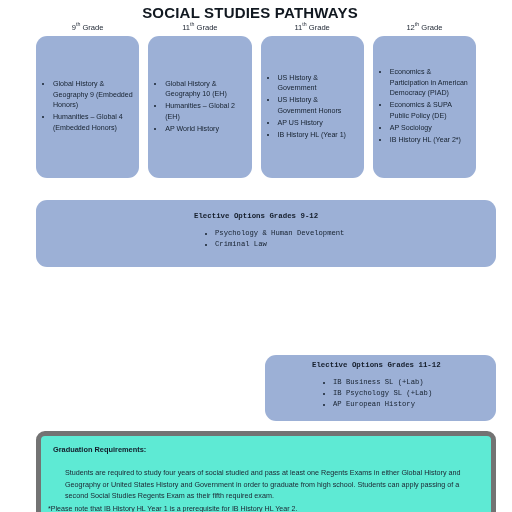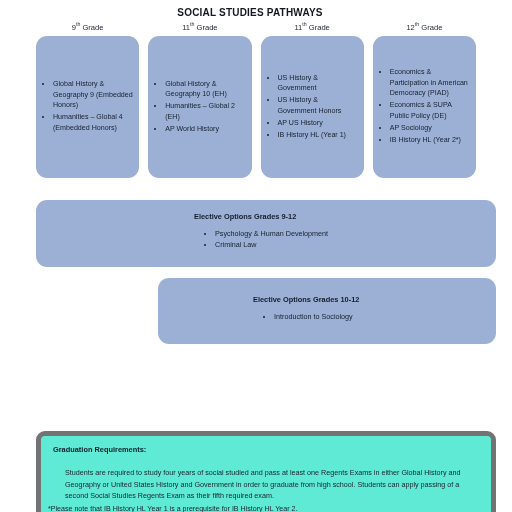--- a/index.html
+++ b/index.html
@@ -20,21 +20,21 @@
   .page {
     width: 512px;
     height: 512px;
     padding: 0;
     position: relative;
   }
 
   
   .title {
     text-align: center;
-    font-size: 10px;
+    font-size: 15px;
     font-weight: bold;
     letter-spacing: 0.2px;
     color: #111820;
     margin: 7px 12px 0 0;
     line-height: 12px;
   }
 
   
   .grade-row {
     display: flex;
@@ -86,20 +86,21 @@
     background: #9cb0d6;
     border-radius: 11px;
     position: absolute;
     display: flex;
     flex-direction: column;
     justify-content: center;
   }
   .elective-inner {
     padding: 0 0 0 0;
     display: inline-block;
+    font-family: Liberation Mono, monospace;
   }
   .el-title {
     font-size: 7.4px;
     font-weight: bold;
     color: #141d2b;
     line-height: 11px;
     margin: 0 0 1px 0;
   }
   .elective ul {
     margin: 6px;
@@ -220,29 +221,31 @@
   <div class="elective" id="elective-1">
     <div class="elective-inner">
       <div class="el-title">Elective Options Grades 9-12</div>
       <ul>
         <li>Psychology &amp; Human Development</li>
         <li>Criminal Law</li>
       </ul>
     </div>
   </div>
 
-  <div class="elective" id="elective-2">
+
+  <div class="elective" id="elective-3">
     <div class="elective-inner">
-      <div class="el-title">Elective Options Grades 10-12</div>
+      <div class="el-title">Elective Options Grades 11-12</div>
       <ul>
-        <li>Introduction to Sociology</li>
+        <li>IB Business SL (+Lab)</li>
+        <li>IB Psychology SL (+Lab)</li>
+        <li>AP European History</li>
       </ul>
     </div>
   </div>
-
 
   <div class="grad-box">
     <div class="grad-title">Graduation Requirements:</div>
     <p class="grad-body">Students are required to study four years of social studied and pass at least one Regents Exams in either Global History and Geography or United States History and Government in order to graduate from high school. Students can apply passing of a second Social Studies Regents Exam as their fifth required exam.</p>
   </div>
 
   <div class="note">*Please note that IB History HL Year 1 is a prerequisite for IB History HL Year 2.</div>
 
 </div>
 

